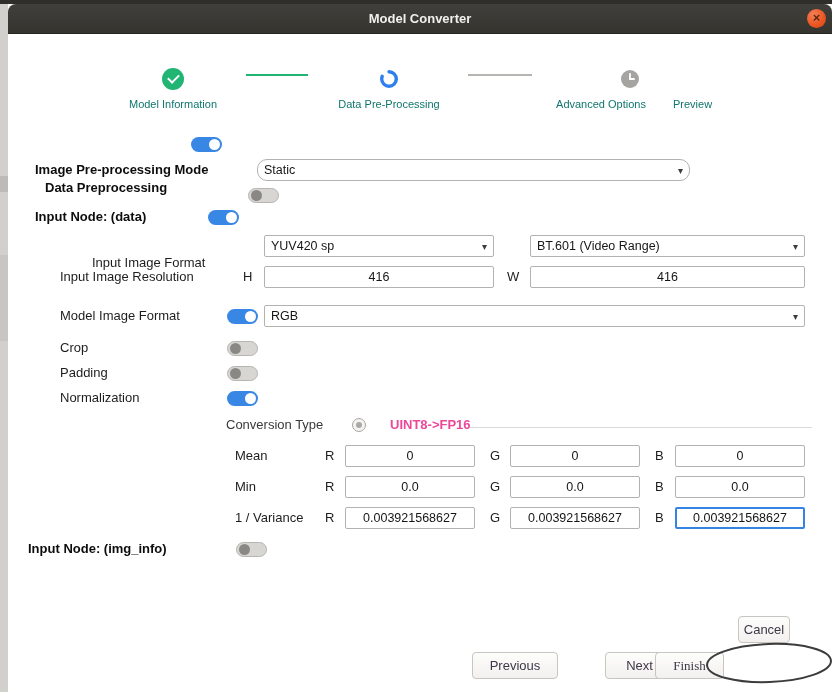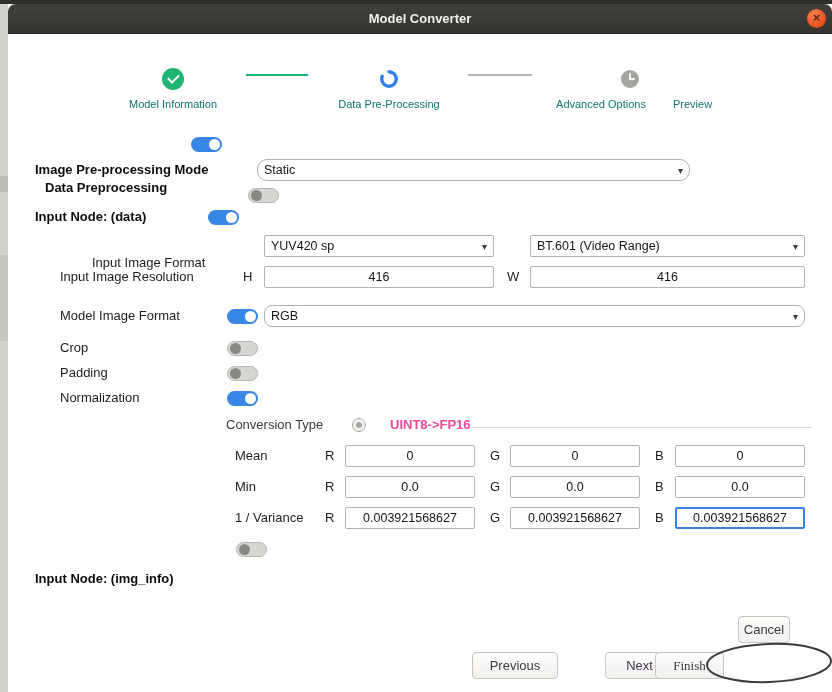--- a/index.html
+++ b/index.html
@@ -137,21 +137,21 @@
   <div class="abs slabel" style="left:60px;top:269px;">Input Image Resolution</div>
   <div class="abs slabel" style="left:243px;top:269px;">H</div>
   <input class="abs field" style="left: 264px; top: 266px; width: 230px;" value="416">
   <div class="abs slabel" style="left:507px;top:269px;">W</div>
   <input class="abs field" style="left: 530px; top: 266px; width: 275px;" value="416">
 
   <div class="abs slabel" style="left:60px;top:308px;">Model Image Format</div>
   <div class="abs toggle on" style="left:227px;top:309px;">
       <div class="knob"></div>
     </div>
-  <div class="abs dd" style="left:264px;top:305px;width:541px;border-radius:8px;">
+  <div class="abs dd" style="left:264px;top:305px;width:541px;">
     <span class="val">RGB</span>
     <span class="arrow">▾</span>
   </div>
 
   <div class="abs slabel" style="left:60px;top:340px;">Crop</div>
   <div class="abs toggle off" style="left:227px;top:341px;">
       <div class="knob"></div>
     </div>
 
   <div class="abs slabel" style="left:60px;top:365px;">Padding</div>
@@ -188,21 +188,21 @@
   <input class="abs field" style="left: 675px; top: 476px; width: 130px;" value="0.0">
 
   <div class="abs slabel" style="left:235px;top:510px;">1 / Variance</div>
   <div class="abs slabel" style="left:325px;top:510px;">R</div>
   <input class="abs field" style="left: 345px; top: 507px; width: 130px;" value="0.003921568627">
   <div class="abs slabel" style="left:490px;top:510px;">G</div>
   <input class="abs field" style="left: 510px; top: 507px; width: 130px;" value="0.003921568627">
   <div class="abs slabel" style="left:655px;top:510px;">B</div>
   <input class="abs field focus" style="left: 675px; top: 507px; width: 130px;" value="0.003921568627">
 
-  <div class="abs blabel" style="left:35px;top:541px;margin-top:30px;">Input Node:  (img_info)</div>
+  <div class="abs blabel" style="left:28px;top:541px;">Input Node:  (img_info)</div>
   <div class="abs toggle off" style="left:236px;top:542px;">
       <div class="knob"></div>
     </div>
 
   <div class="abs btn" style="left:472px;top:652px;width:86px;">Previous</div>
   <div class="abs btn" style="left:572px;top:652px;width:69px;margin-left:33px;">Next</div>
   <div class="abs btn" style="left:655px;top:652px;width:69px;font-family:Liberation Serif, serif;">Finish</div>
   <div class="abs btn" style="left:738px;top:616px;width:52px;">Cancel</div>
 
   <div class="abs" style="left:703px;top:640px;width:129px;height:46px;">

